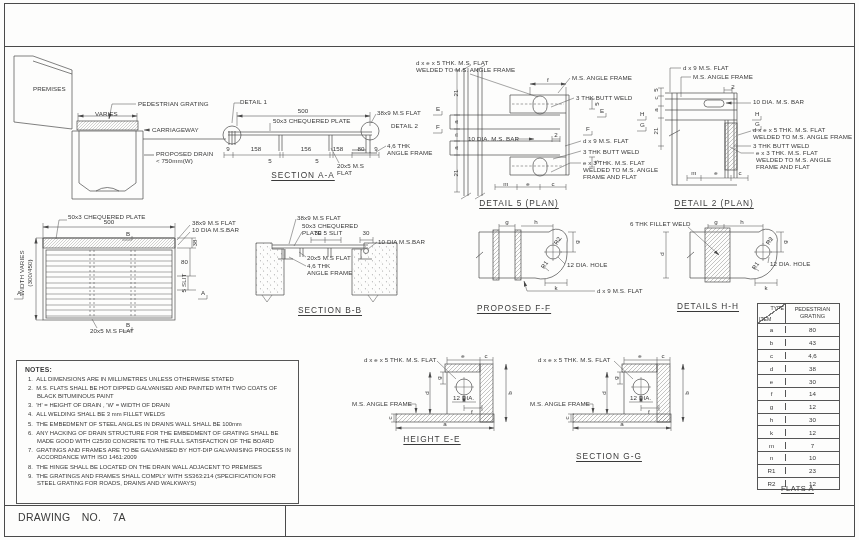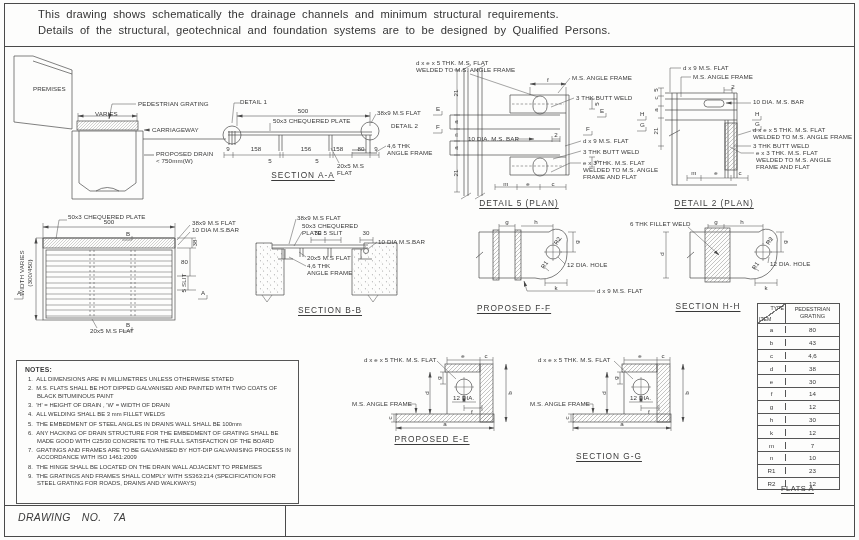--- a/index.html
+++ b/index.html
@@ -4,21 +4,21 @@
 <style>
   html,body{margin:0;padding:0;background:#ffffff;}
   .sheet{position:relative;width:859px;height:540px;background:#fdfdfc;
          font-family:"Liberation Sans",sans-serif;color:#3a3a3a;overflow:hidden;}
   .frame{position:absolute;left:4px;top:3px;right:4px;bottom:3px;border:1px solid #4a4a4a;}
   .topline{position:absolute;left:4px;right:4px;top:46px;border-top:1px solid #4a4a4a;}
   .botline{position:absolute;left:4px;right:4px;top:505px;border-top:1px solid #4a4a4a;}
   .botdiv{position:absolute;left:285px;top:505px;height:32px;border-left:1px solid #4a4a4a;}
   .hdr{position:absolute;left:38px;font-size:11.2px;letter-spacing:.2px;word-spacing:3px;color:#333;}
   .hdr1{top:8px;} .hdr2{top:24px;}
-  .ftr-no{position:absolute;left:18px;top:511px;font-size:10.5px;word-spacing:8px;letter-spacing:.3px;font-style:italic;}
+  .ftr-no{position:absolute;left:18px;top:511px;font-size:10.5px;word-spacing:8px;letter-spacing:.3px;}
   .ftr-title{position:absolute;left:296px;top:511px;font-size:10.5px;word-spacing:6px;letter-spacing:.5px;}
   .refer{position:absolute;left:343px;top:456px;width:330px;text-align:center;font-size:8.2px;letter-spacing:.3px;}
   svg.lw{position:absolute;left:0;top:0;z-index:1;}
   #labels{position:absolute;left:0;top:0;width:859px;height:540px;z-index:2;pointer-events:none;}
   .lb{position:absolute;font-size:6.2px;line-height:1.12;color:#3a3a3a;white-space:pre-line;letter-spacing:.1px;}
   .ctr{transform:translateX(-50%);white-space:nowrap;}
   .rot{transform:translate(-50%,-50%) rotate(-90deg);white-space:nowrap;}
   .diag{transform:translate(-50%,-50%) rotate(-55deg);white-space:nowrap;}
   .ttl{font-size:8.3px;letter-spacing:1px;text-decoration:underline;text-underline-offset:2px;white-space:nowrap;}
   
@@ -42,22 +42,20 @@
   .tcap{position:absolute;left:757px;top:484px;width:81px;text-align:center;font-size:7.5px;
         text-decoration:underline;text-underline-offset:2px;letter-spacing:.5px;z-index:2;}
 </style>
 </head>
 <body>
 
 <div class="sheet">
   <div class="frame"></div>
   <div class="topline"></div>
 
-  <div class="hdr hdr1">This drawing shows schematically the drainage channels and minimum structural requirements.</div>
-  <div class="hdr hdr2">Details of the structural, geotechnical and foundation systems are to be designed by Qualified Persons.</div>
 
   <svg class="lw" width="859" height="540" viewBox="0 0 859 540">
     <defs>
       <pattern id="stip" width="7" height="7" patternUnits="userSpaceOnUse">
         <circle cx="1.4" cy="1.8" r="0.5" fill="#8a8a8a"></circle>
           <circle cx="4.6" cy="4.9" r="0.5" fill="#8a8a8a"></circle>
           <circle cx="3.2" cy="3" r="0.35" fill="#ababab"></circle>
       </pattern>
       <pattern id="ha" width="4" height="4" patternUnits="userSpaceOnUse">
           <path d="M0,4L4,0" stroke="#8a8a8a" stroke-width="0.5"></path>
@@ -331,33 +329,33 @@
       <div class="lb ttl ctr" style="left: 514px; top: 304px;">PROPOSED F-F</div>
       <div class="lb" style="left: 630px; top: 221px;">6 THK FILLET WELD</div>
       <div class="lb ctr" style="left: 716px; top: 219px;">g</div>
       <div class="lb ctr" style="left: 742px; top: 219px;">h</div>
       <div class="lb rot" style="left: 662px; top: 254px;">d</div>
       <div class="lb rot" style="left: 785px; top: 242px;">g</div>
       <div class="lb diag" style="left: 770px; top: 241px;">R2</div>
       <div class="lb diag" style="left: 756px; top: 266px;">R1</div>
       <div class="lb" style="left: 770px; top: 261px;">12 DIA. HOLE</div>
       <div class="lb ctr" style="left: 766px; top: 285px;">k</div>
-      <div class="lb ttl ctr" style="left: 708px; top: 302px;">SECTION H-H</div>
+      <div class="lb ttl ctr" style="left: 708px; top: 302px;">DETAILS H-H</div>
       <div class="lb" style="left: 364px; top: 357px;">d x e x 5 THK. M.S. FLAT</div>
       <div class="lb" style="left: 352px; top: 401px;">M.S. ANGLE FRAME</div>
       <div class="lb ctr" style="left: 463px; top: 353px;">e</div>
       <div class="lb ctr" style="left: 486px; top: 353px;">c</div>
       <div class="lb rot" style="left: 439px; top: 378px;">g</div>
       <div class="lb rot" style="left: 427px; top: 393px;">d</div>
       <div class="lb rot" style="left: 510px; top: 393px;">b</div>
       <div class="lb" style="left: 453px; top: 395px;">12 DIA.</div>
       <div class="lb ctr" style="left: 472px; top: 409px;">f</div>
       <div class="lb rot" style="left: 390px; top: 418px;">c</div>
       <div class="lb ctr" style="left: 445px; top: 421px;">a</div>
-      <div class="lb ttl ctr" style="left: 432px; top: 435px;">PROPOSED E-E</div>
+      <div class="lb ttl ctr" style="left: 432px; top: 435px;">HEIGHT E-E</div>
       <div class="lb" style="left: 538px; top: 357px;">d x e x 5 THK. M.S. FLAT</div>
       <div class="lb" style="left: 530px; top: 401px;">M.S. ANGLE FRAME</div>
       <div class="lb ctr" style="left: 640px; top: 353px;">e</div>
       <div class="lb ctr" style="left: 663px; top: 353px;">c</div>
       <div class="lb rot" style="left: 616px; top: 378px;">g</div>
       <div class="lb rot" style="left: 604px; top: 393px;">d</div>
       <div class="lb rot" style="left: 687px; top: 393px;">b</div>
       <div class="lb" style="left: 630px; top: 395px;">12 DIA.</div>
       <div class="lb ctr" style="left: 649px; top: 409px;">f</div>
       <div class="lb rot" style="left: 567px; top: 418px;">c</div>

